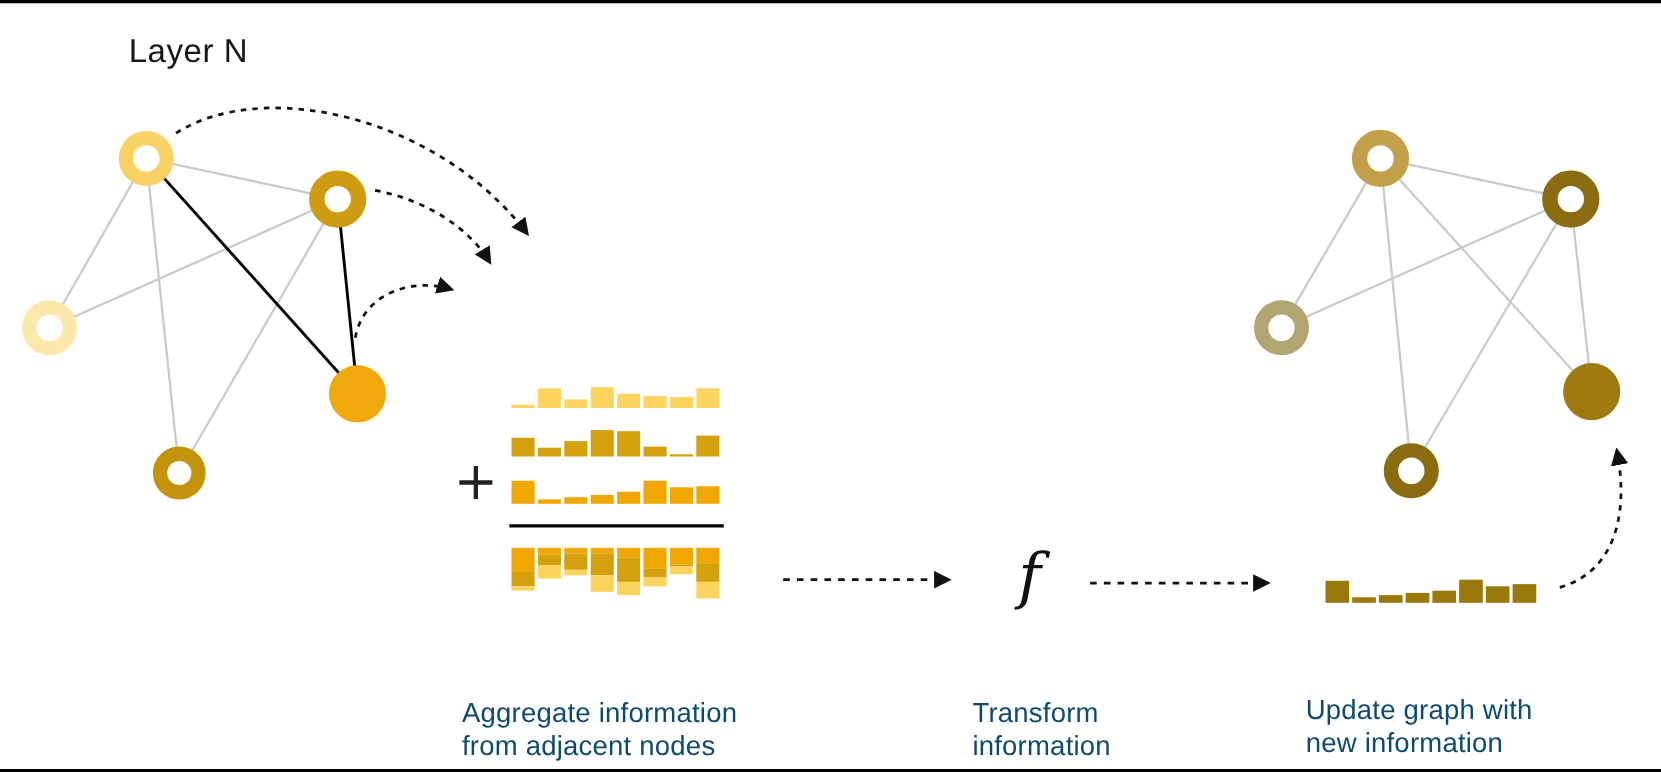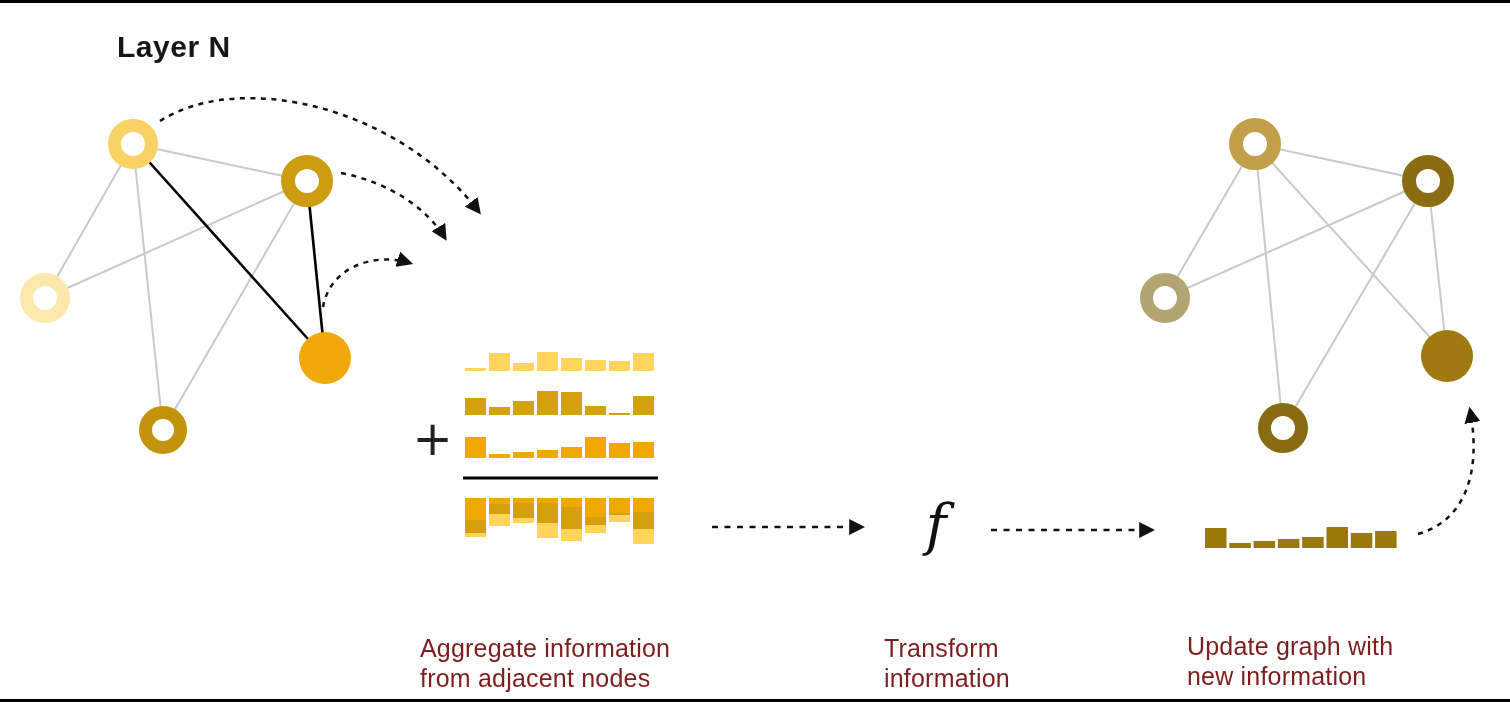--- a/index.html
+++ b/index.html
@@ -1,24 +1,24 @@
 <!DOCTYPE html>
 <html><head>
 <meta charset="utf-8">
 <style>
   html,body{margin:0;padding:0;background:#ffffff;}
   .figure{position:relative;width:1510px;height:702px;overflow:hidden;background:#fff;
           font-family:"Liberation Sans",sans-serif;}
   .frame-border{position:absolute;left:-24px;top:0;width:1552px;height:696px;
                 border:3px solid #000;border-radius:20px;pointer-events:none;}
   svg#diagram{position:absolute;left:0;top:0;}
-  .title{position:absolute;font-weight:bold;font-size:30px;color:#161616;letter-spacing:.5px;white-space:nowrap;}
+  .title{position:absolute;font-weight:normal;font-size:30px;color:#161616;letter-spacing:.5px;white-space:nowrap;}
   #title-left{left:117px;top:30px;}
   #title-right{left:1237px;top:30px;}
-  .caption{position:absolute;font-size:25px;line-height:30px;color:#7f1d1d;
+  .caption{position:absolute;font-size:25px;line-height:30px;color:#0c4a6e;
            font-family:"Liberation Sans",sans-serif;font-weight:400;letter-spacing:.2px;}
   #cap-agg{left:420px;top:633px;width:280px;}
   #cap-tr{left:884px;top:633px;width:160px;}
   #cap-up{left:1187px;top:631px;width:240px;}
   #fn{position:absolute;left:900px;top:482px;width:72px;height:84px;display:flex;
       align-items:center;justify-content:center;font-family:"DejaVu Serif",serif;
       font-style:italic;font-size:56px;color:#111;}
   #plus{position:absolute;left:405px;top:408px;width:55px;height:60px;display:flex;
         align-items:center;justify-content:center;font-family:"DejaVu Sans",sans-serif;
         font-size:48px;color:#222;}

